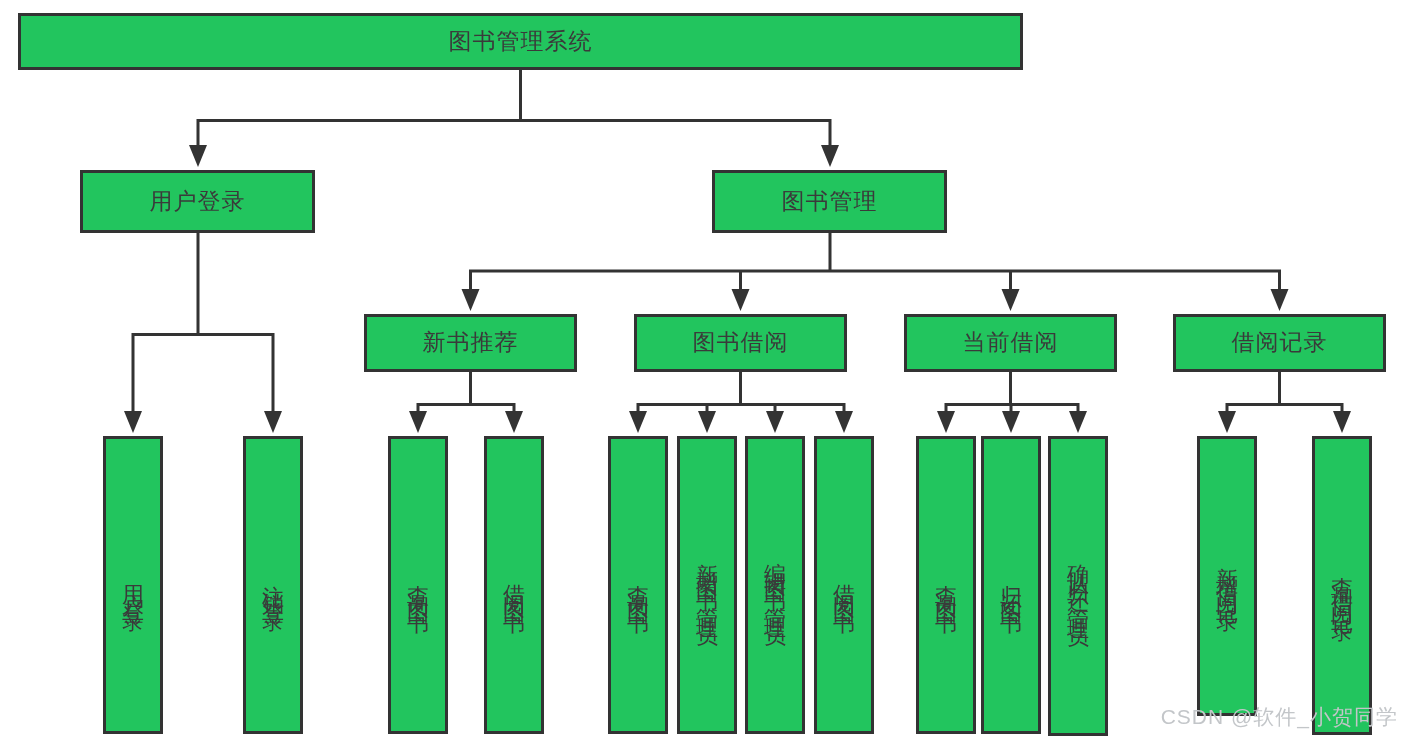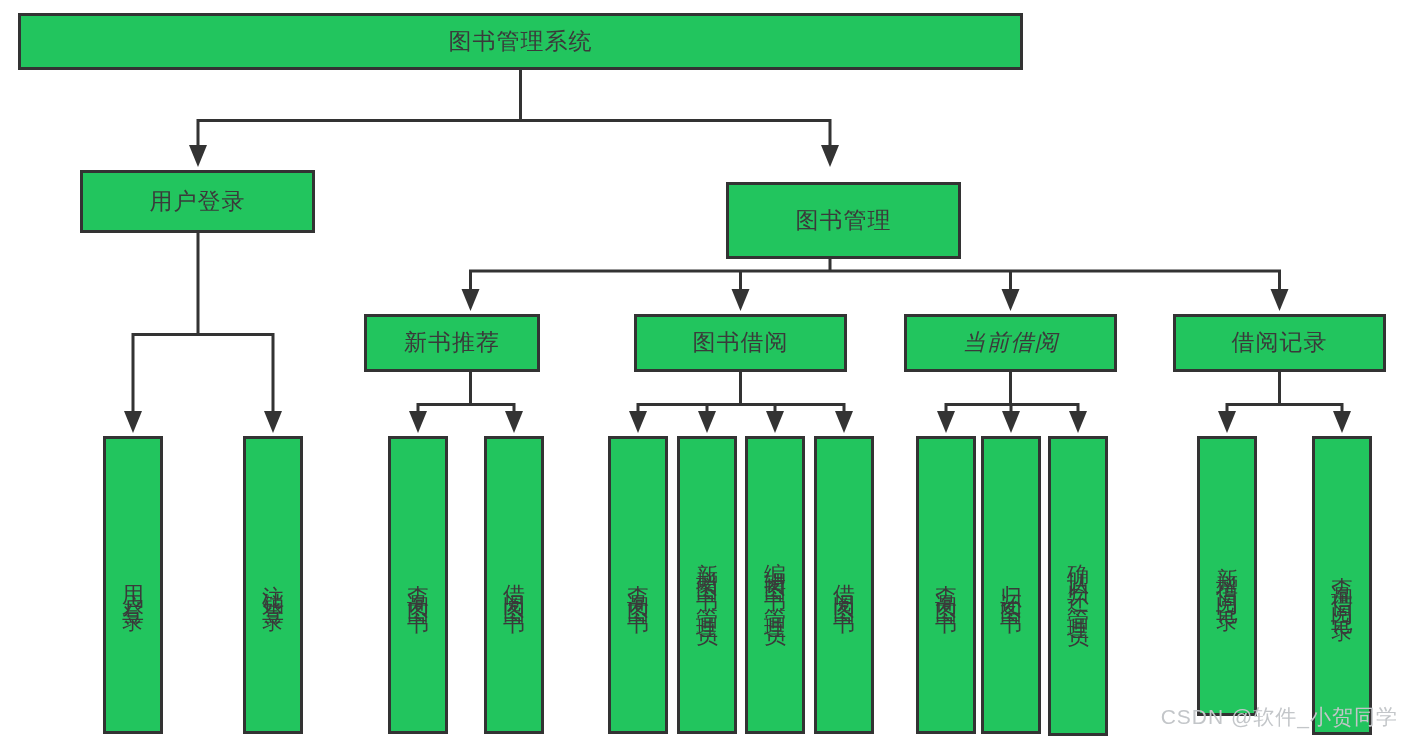--- a/index.html
+++ b/index.html
@@ -88,25 +88,25 @@
       <polygon points="1011,433 1002,411 1020,411"></polygon>
       <polygon points="1078,433 1069,411 1087,411"></polygon>
       <polygon points="1227,433 1218,411 1236,411"></polygon>
       <polygon points="1342,433 1333,411 1351,411"></polygon>
     </g>
   </svg>
 
   <div class="node node--h" style="left:18px; top:13px; width:1005px; height:57px;">图书管理系统</div>
 
   <div class="node node--h" style="left:80px; top:170px; width:235px; height:63px;">用户登录</div>
-  <div class="node node--h" style="left:712px; top:182px; width:235px; height:77px;margin-left:14px;">图书管理</div>
+  <div class="node node--h" style="left:712px; top:170px; width:235px; height:63px;">图书管理</div>
 
-  <div class="node node--h" style="left:364px; top:314px; width:176px; height:58px;">新书推荐</div>
+  <div class="node node--h" style="left:364px; top:314px; width:213px; height:58px;">新书推荐</div>
   <div class="node node--h" style="left:634px; top:314px; width:213px; height:58px;">图书借阅</div>
-  <div class="node node--h" style="left:904px; top:314px; width:213px; height:58px;font-style:italic;">当前借阅</div>
+  <div class="node node--h" style="left:904px; top:314px; width:213px; height:58px;">当前借阅</div>
   <div class="node node--h" style="left:1173px; top:314px; width:213px; height:58px;">借阅记录</div>
 
   <div class="node node--v" style="left:103px; top:436px; width:60px; height:298px;">用户登录</div>
   <div class="node node--v" style="left:243px; top:436px; width:60px; height:298px;">注销登录</div>
 
   <div class="node node--v" style="left:388px; top:436px; width:60px; height:298px;">查询图书</div>
   <div class="node node--v" style="left:484px; top:436px; width:60px; height:298px;">借阅图书</div>
 
   <div class="node node--v" style="left:608px; top:436px; width:60px; height:298px;">查询图书</div>
   <div class="node node--v" style="left:677px; top:436px; width:60px; height:298px;">新增图书（管理员）</div>

